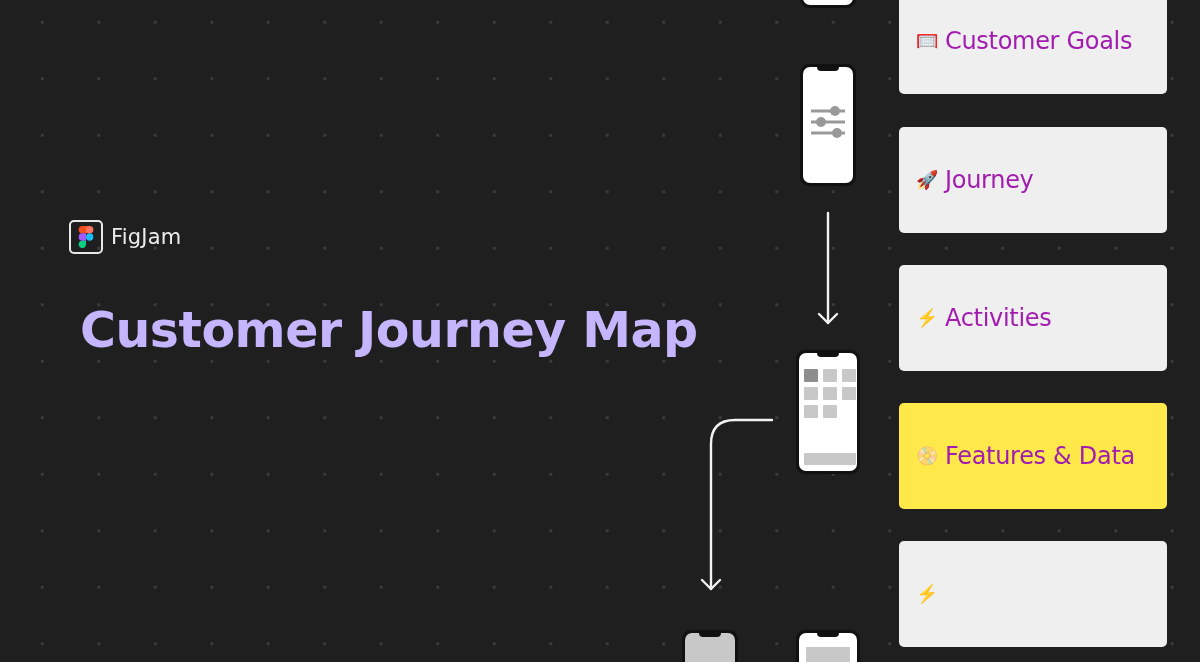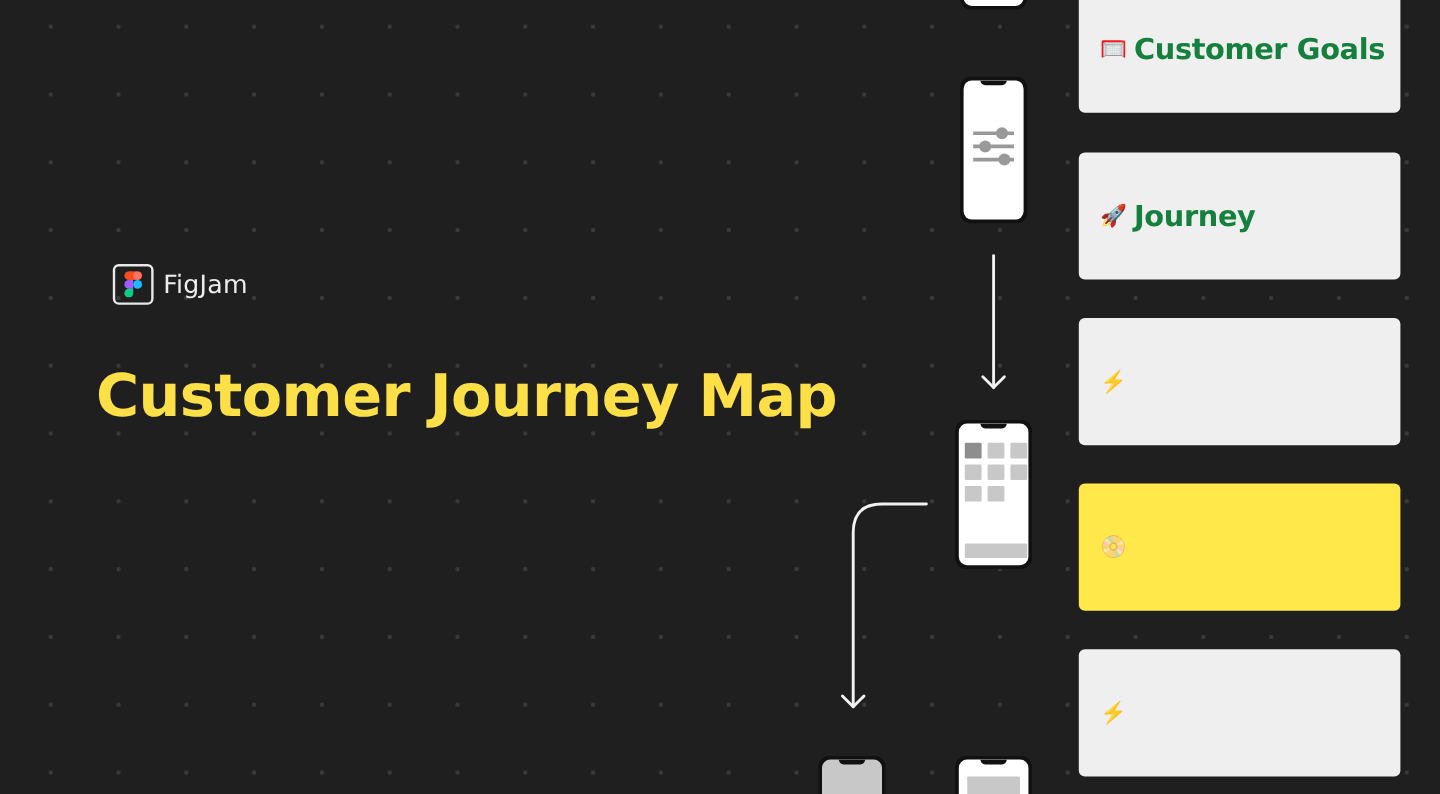--- a/index.html
+++ b/index.html
@@ -4,38 +4,38 @@
 <style>
   html, body { margin: 0; padding: 0; }
   body {
     width: 1200px; height: 662px; overflow: hidden; position: relative;
     background-color: #1f1f1f;
     background-image: radial-gradient(circle, #3a3a3a 1.6px, transparent 2px);
     background-size: 56.5px 56.5px;
     background-position: 14px -6px;
     font-family: "Liberation Sans", sans-serif;
   }
-  .brand { position: absolute; left: 94px; top: 220px; display: flex; align-items: center; gap: 8px; }
+  .brand { position: absolute; left: 69px; top: 220px; display: flex; align-items: center; gap: 8px; }
   .brand-logo {
     width: 34px; height: 34px; box-sizing: border-box; border: 2px solid #e8e8e8; border-radius: 5px;
     display: flex; align-items: center; justify-content: center;
   }
   .brand-name { color: #ececec; font-size: 21px; font-family: "DejaVu Sans", sans-serif; letter-spacing: 0.2px; }
-  .title { position: absolute; left: 80px; top: 296px; color: #fde047; font-family: "DejaVu Sans", sans-serif; font-weight: bold; font-size: 49px; line-height: 70px; letter-spacing: -0.5px; }
+  .title { position: absolute; left: 80px; top: 296px; color: #c4b5fd; font-family: "DejaVu Sans", sans-serif; font-weight: bold; font-size: 49px; line-height: 70px; letter-spacing: -0.5px; }
   .title div { white-space: nowrap; }
 
   .phone { position: absolute; width: 56px; height: 118px; background: #111; border-radius: 9px; box-sizing: border-box; padding: 3px; }
   .phone-screen { width: 100%; height: 100%; background: #fff; border-radius: 7px; position: relative; overflow: hidden; }
   .notch { position: absolute; top: 0; left: 50%; transform: translateX(-50%); width: 22px; height: 4px; background: #111; border-radius: 0 0 4px 4px; }
   .tile { position: absolute; background: #c8c8c8; border-radius: 1px; }
 
   .card { position: absolute; left: 899px; width: 268px; height: 106px; border-radius: 5px; background: #efefef; display: flex; align-items: center; box-sizing: border-box; padding-left: 18px; }
   .card.highlight { background: #ffe94a; }
   .card-icon { width: 22px; font-size: 18px; display: inline-flex; align-items: center; justify-content: center; margin-right: 6px; }
-  .card-label { font-family: "DejaVu Sans", sans-serif; font-size: 24px; color: #15803d; font-weight: bold; letter-spacing: -0.3px; }
+  .card-label { font-family: "DejaVu Sans", sans-serif; font-size: 24px; color: #a21caf; font-weight: normal; letter-spacing: -0.3px; }
   svg.overlay { position: absolute; left: 0; top: 0; }
 </style>
 </head>
 <body>
 
 <div class="brand">
   <div class="brand-logo">
     <svg width="16" height="22" viewBox="0 0 16 24">
       <rect x="0" y="0" width="8" height="8" rx="4" fill="#f24e1e"></rect>
       <rect x="4" y="0" width="8" height="8" rx="0" fill="#f24e1e"></rect>
@@ -114,19 +114,21 @@
 <div class="card" style="top:-12px;">
   <span class="card-icon">🥅</span>
   <span class="card-label">Customer Goals</span>
 </div>
 <div class="card" style="top:127px;">
   <span class="card-icon">🚀</span>
   <span class="card-label">Journey</span>
 </div>
 <div class="card" style="top:265px;">
   <span class="card-icon" style="color:#f5b700">⚡</span>
+  <span class="card-label">Activities</span>
 </div>
 <div class="card highlight" style="top:403px;">
   <span class="card-icon">📀</span>
+  <span class="card-label">Features &amp; Data</span>
 </div>
 <div class="card" style="top:541px;">
   <span class="card-icon" style="color:#f5b700">⚡</span>
 </div>
 
 </body></html>

